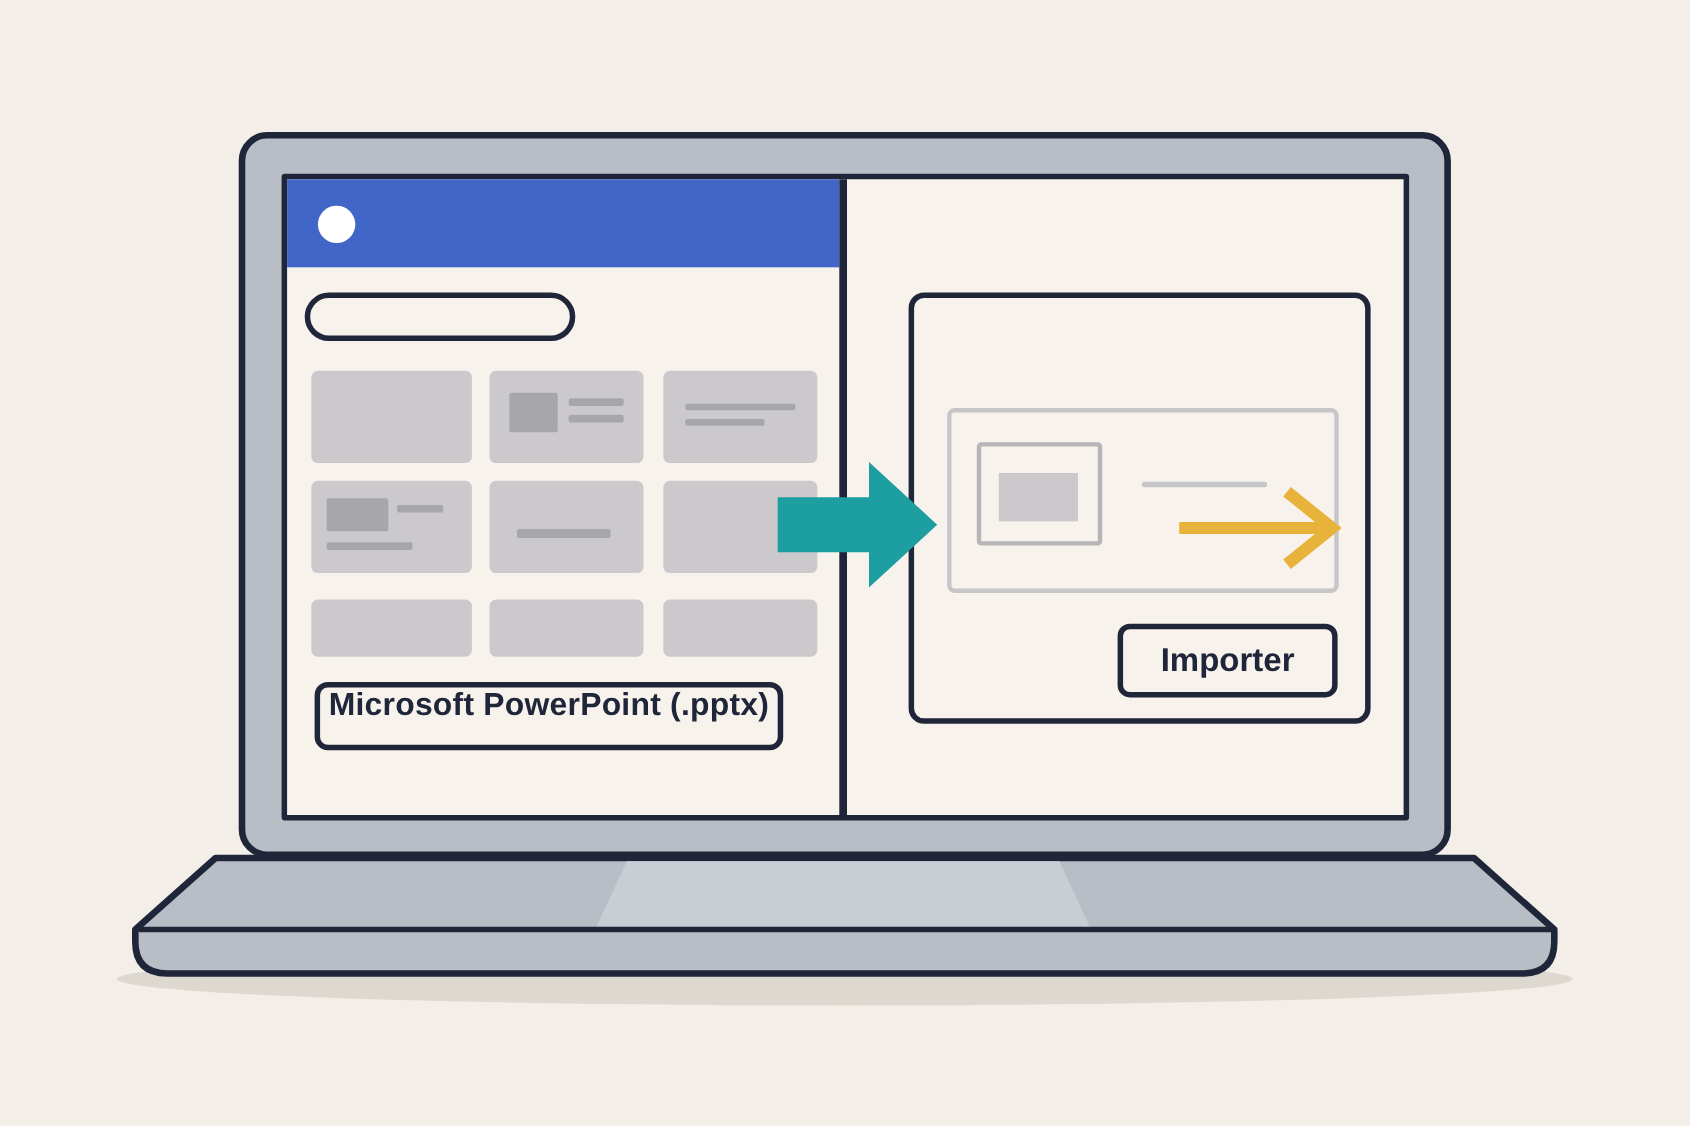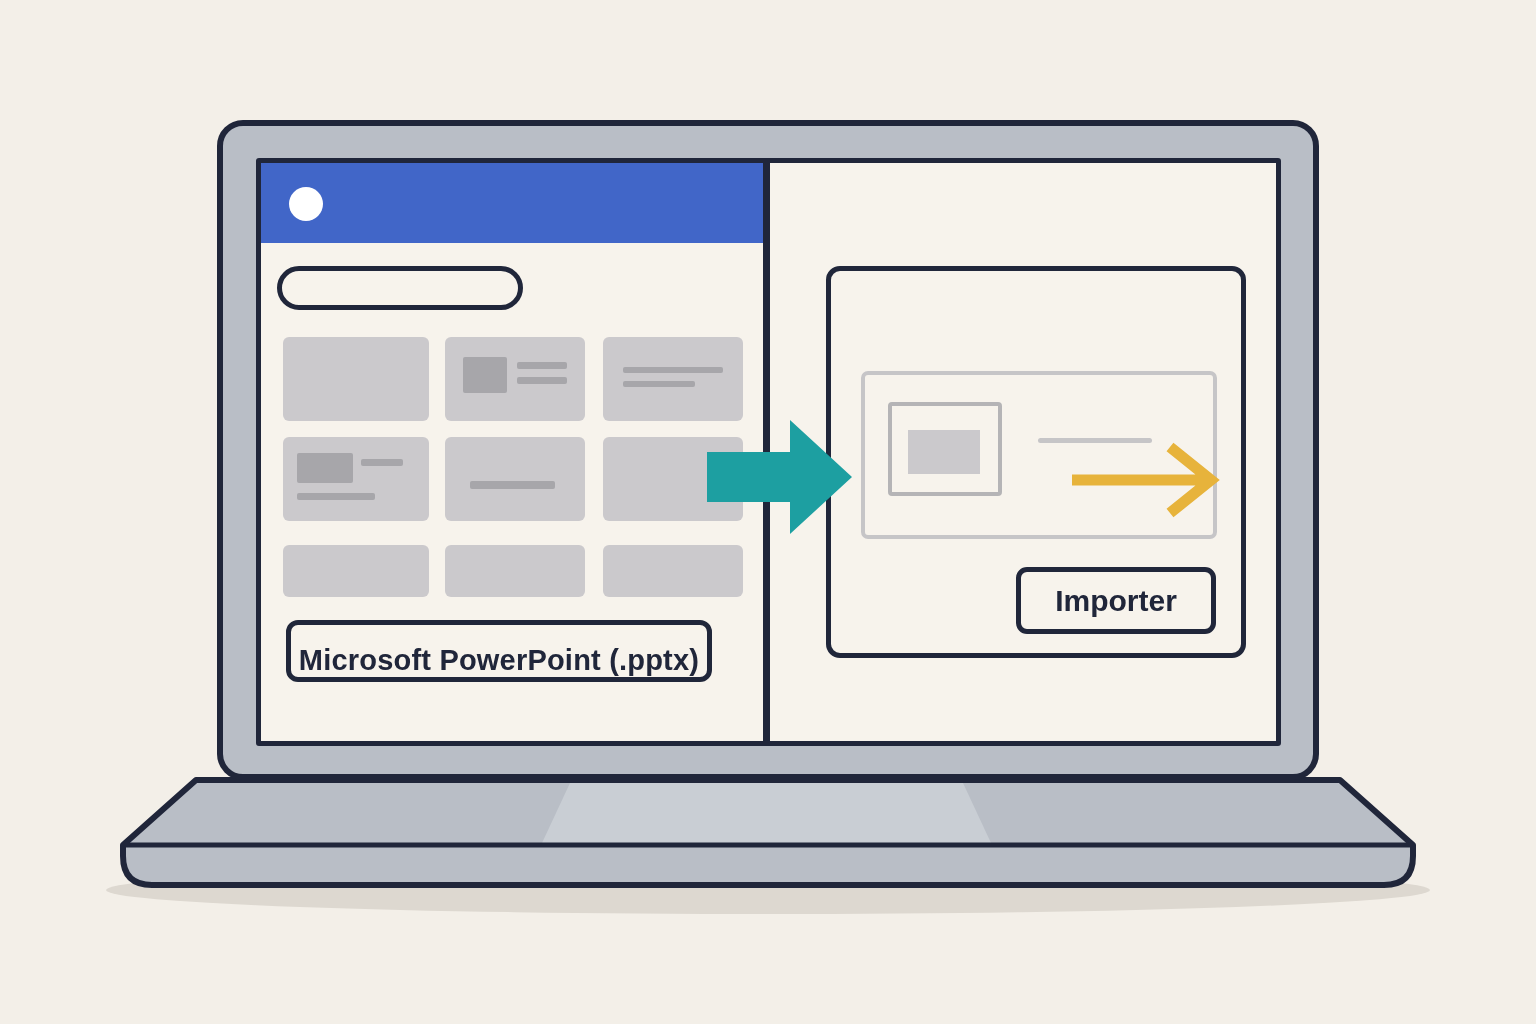--- a/index.html
+++ b/index.html
@@ -61,21 +61,21 @@
   }
   .thumb{
     position:absolute;background:var(--thumbnail-gray);
     border-radius:6px;
   }
   .thumb .detail{position:absolute;background:var(--thumbnail-detail-gray);border-radius:2px;}
   .pptx-label{
     position:absolute;left:25px;top:457px;width:426px;height:62px;
     border:5px solid var(--outline-dark);border-radius:12px;
     background:var(--screen-cream);box-sizing:border-box;
-    display:flex;align-items:flex-end;justify-content:center;
+    display:flex;align-items:flex-start;justify-content:center;
     font-size:29px;font-weight:700;letter-spacing:0.2px;
   }
   
   .dialog{
     position:absolute;left:565px;top:103px;width:420px;height:392px;
     border:5px solid var(--outline-dark);border-radius:14px;
     background:var(--screen-cream);box-sizing:border-box;
   }
   .dialog-title{
     position:absolute;left:0;top:34px;width:100%;

